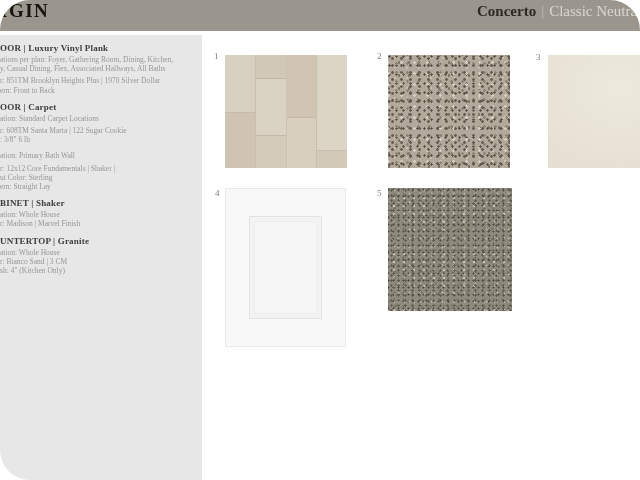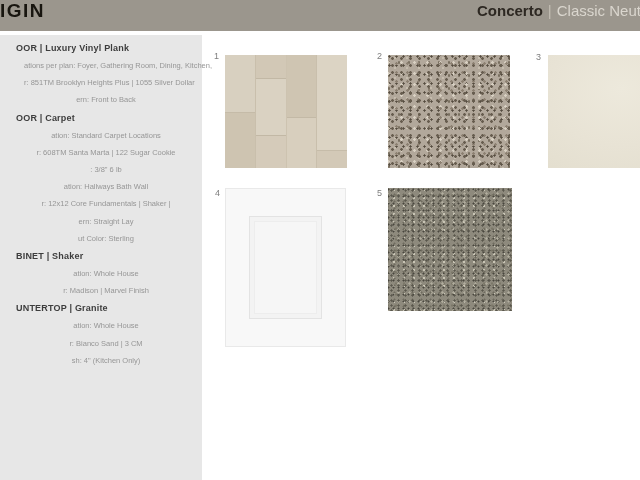--- a/index.html
+++ b/index.html
@@ -1,35 +1,36 @@
 <!DOCTYPE html>
 <html><head>
 <meta charset="utf-8">
 <style>
   html,body{margin:0;padding:0;background:#fff;}
   #screen{
     position:relative;width:640px;height:480px;overflow:hidden;background:#fff;
-    font-family:Liberation Sans, sans-serif;
+    font-family:Liberation Serif, serif;
+    border-radius:30px;
   }
   
   header{position:absolute;left:0;top:0;width:640px;height:31px;background:#9b968d;}
   .brand{position:absolute;left:0;top:1px;font-size:19px;line-height:19px;font-weight:700;
          letter-spacing:1.5px;color:#18150f;white-space:nowrap;}
   .scheme{position:absolute;left:477px;top:3px;font-size:15px;line-height:16px;white-space:nowrap;}
   .scheme-name{font-weight:700;color:#2d2822;margin-top:44px;}
   .sep{color:#c3beb4;margin:0 5px;}
   .collection{color:#dad6ce;}
   
   aside{position:absolute;left:0;top:35px;width:202px;height:445px;background:#e7e7e7;
-        box-sizing:border-box;padding:8px 6px 0 16px;}
+        box-sizing:border-box;padding:8px 6px 0 0;}
   section.spec{margin:0 0 7px 0;}
   section.spec h2{margin:0 0 2px 0;font-size:9px;line-height:10px;font-weight:700;
                   color:#3d3d3d;letter-spacing:.2px;white-space:nowrap;}
   .grp{margin:0 0 3px 0;}
-  .grp p{margin:8px;font-size:7.5px;line-height:9.2px;color:#969696;white-space:nowrap;text-align:center;}
+  .grp p{margin:0;font-size:7.5px;line-height:9.2px;color:#969696;white-space:nowrap;}
   
   .num{position:absolute;font-size:9px;line-height:9px;color:#7e7e7e;}
   #num1{left:214px;top:52px;} #num2{left:377px;top:52px;} #num3{left:536px;top:53px;}
   #num4{left:215px;top:189px;} #num5{left:377px;top:189px;}
   .swatch{position:absolute;}
   
   #sw1{left:225px;top:55px;width:122px;height:113px;display:flex;}
   #sw1 .plank{height:100%;}
   #sw1 .p1{width:30px;border-right:1px solid #c9bfac;
     background:linear-gradient(180deg,#d8d0c0 0 57px,#c5bba8 57px 58px,#cec4b1 58px 100%);}
@@ -83,46 +84,47 @@
       <span class="scheme-name">Concerto</span><span class="sep">|</span><span class="collection">Classic Neutral</span>
     </div>
   </header>
 
   <aside>
 
     <section class="spec">
       <h2>OOR | Luxury Vinyl Plank</h2>
       <div class="grp">
         <p>ations per plan: Foyer, Gathering Room, Dining, Kitchen,</p>
+        <p>y, Casual Dining, Flex, Associated Hallways,  All Baths</p>
       </div>
       <div class="grp">
-        <p>r: 851TM Brooklyn Heights Plus | 1055 Silver Dollar</p>
+        <p>r: 851TM Brooklyn Heights Plus | 1970 Silver Dollar</p>
         <p>ern: Front to Back</p>
       </div>
     </section>
 
     <section class="spec">
       <h2>OOR | Carpet</h2>
       <div class="grp">
         <p>ation: Standard Carpet Locations</p>
       </div>
       <div class="grp">
         <p>r: 608TM Santa Marta | 122 Sugar Cookie</p>
         <p>: 3/8" 6 lb</p>
       </div>
     </section>
 
     <section class="spec">
       <div class="grp">
-        <p>ation: Hallways Bath Wall</p>
+        <p>ation: Primary Bath Wall</p>
       </div>
       <div class="grp">
         <p>r: 12x12 Core Fundamentals | Shaker |</p>
+        <p>ut Color: Sterling</p>
         <p>ern: Straight Lay</p>
-        <p>ut Color: Sterling</p>
       </div>
     </section>
 
     <section class="spec">
       <h2>BINET | Shaker</h2>
       <div class="grp">
         <p>ation: Whole House</p>
         <p>r: Madison | Marvel Finish</p>
       </div>
     </section>

